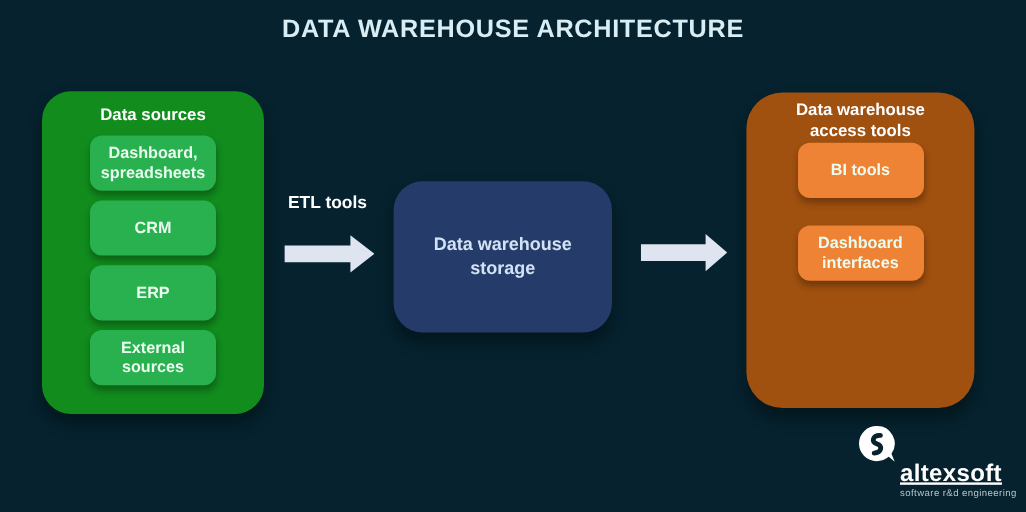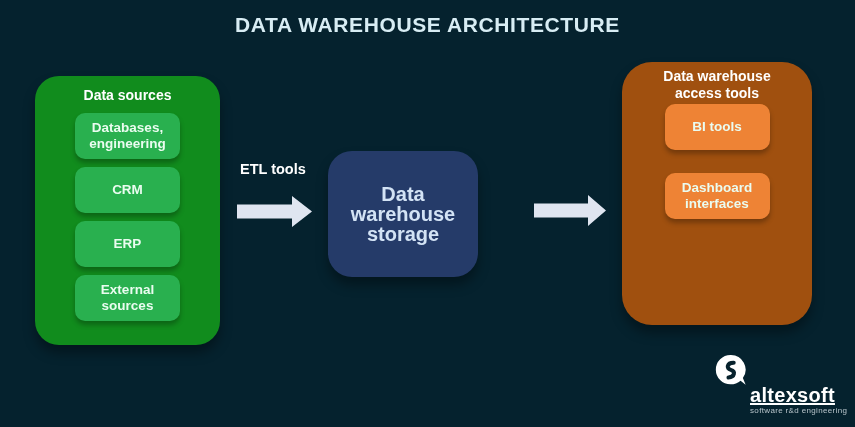--- a/index.html
+++ b/index.html
@@ -34,21 +34,21 @@
   .panel{
     position:absolute;border-radius:30px;
     box-shadow:0 8px 12px rgba(0,0,0,.35);
   }
   .panel-sources{
     left:35px;top:76px;width:185px;height:269px;
     background:var(--sources-panel-bg);
     border-radius:24px;
   }
   .panel-access{
-    left:622px;top:62px;width:190px;height:263px;
+    left:622px;top:77px;width:190px;height:263px;
     background:var(--access-panel-bg);
   }
   .panel-title{
     position:absolute;left:0;width:100%;
     text-align:center;color:var(--header-text);
     font-size:14px;font-weight:700;line-height:17px;
   }
   .panel-sources .panel-title{top:11px;}
   .panel-access .panel-title{top:6px;padding:0 22px;}
   .items{position:absolute;left:0;width:100%;display:flex;flex-direction:column;align-items:center;}
@@ -59,26 +59,26 @@
     display:flex;align-items:center;justify-content:center;
     text-align:center;
     font-size:13.5px;line-height:16.5px;font-weight:700;
     color:var(--node-text);
     box-shadow:0 4px 5px rgba(0,0,0,.28);
     padding:4px 6px;
   }
   .node-green{background:var(--sources-item-bg);}
   .node-orange{background:var(--access-item-bg);}
   .storage-box{
-    position:absolute;left:328px;top:151px;width:150px;height:126px;
+    position:absolute;left:328px;top:151px;width:182px;height:126px;
     background:var(--storage-bg);border-radius:24px;
     display:flex;align-items:center;justify-content:center;
     text-align:center;padding:0 22px;
     color:var(--storage-text);
-    font-size:20px;line-height:20px;font-weight:700;
+    font-size:15px;line-height:20px;font-weight:700;
     box-shadow:0 8px 12px rgba(0,0,0,.35);
   }
   .etl-label{
     position:absolute;left:240px;top:160px;width:70px;
     text-align:left;color:var(--header-text);
     font-size:14.5px;line-height:18px;font-weight:700;
   }
   .arrow{position:absolute;}
   .arrow-1{left:237px;top:195px;}
   .arrow-2{left:534px;top:194px;}
@@ -98,21 +98,21 @@
 </head>
 <body>
 
 <div class="stage">
 
   <h1 class="diagram-title">DATA WAREHOUSE ARCHITECTURE</h1>
 
   <section class="panel panel-sources">
     <div class="panel-title">Data sources</div>
     <div class="items">
-      <div class="node node-green">Databases, engineering</div>
+      <div class="node node-green">Dashboard, spreadsheets</div>
       <div class="node node-green">CRM</div>
       <div class="node node-green">ERP</div>
       <div class="node node-green">External sources</div>
     </div>
   </section>
 
   <div class="etl-label">ETL tools</div>
   <svg class="arrow arrow-1" width="75" height="33" viewBox="0 0 75 33" aria-hidden="true">
     <path d="M0 9.5 H55 V1 L75 16.5 L55 32 V23.5 H0 Z" fill="var(--arrow)"></path>
   </svg>

